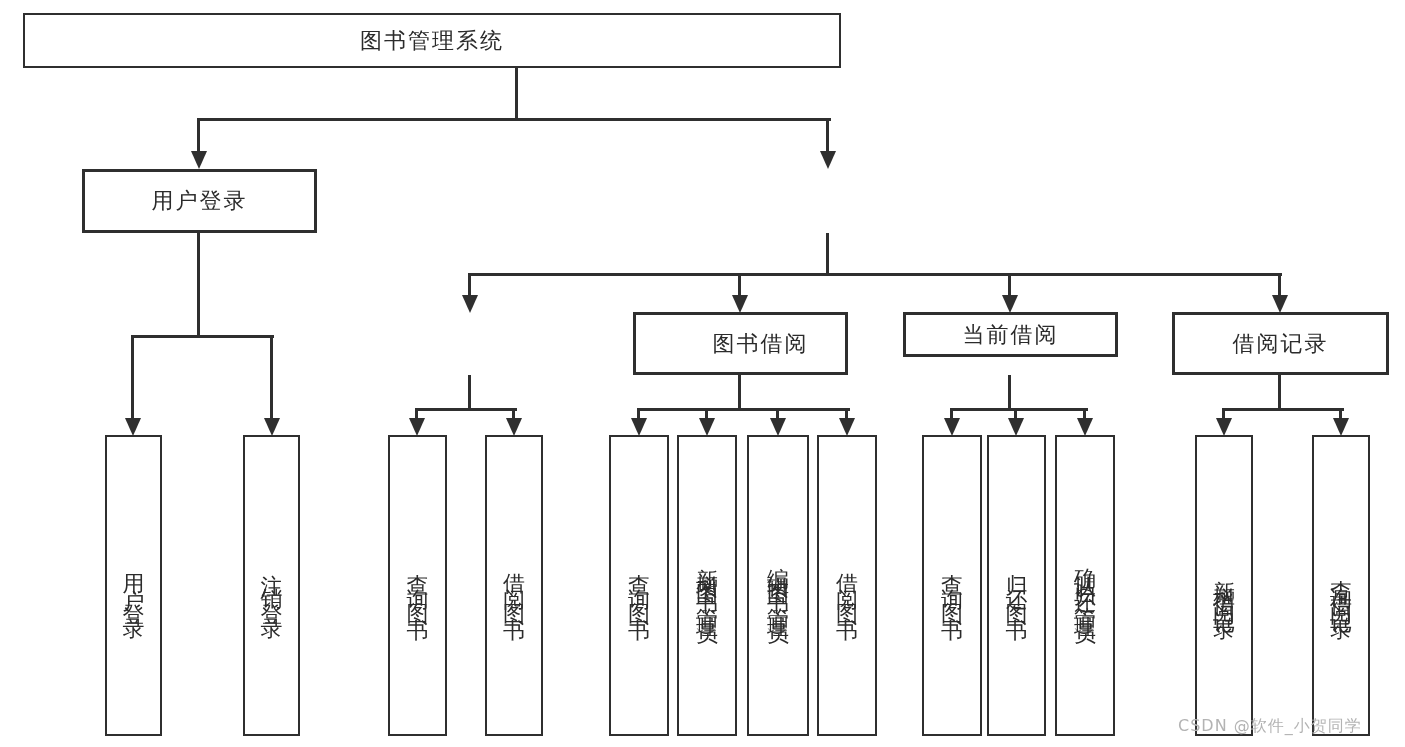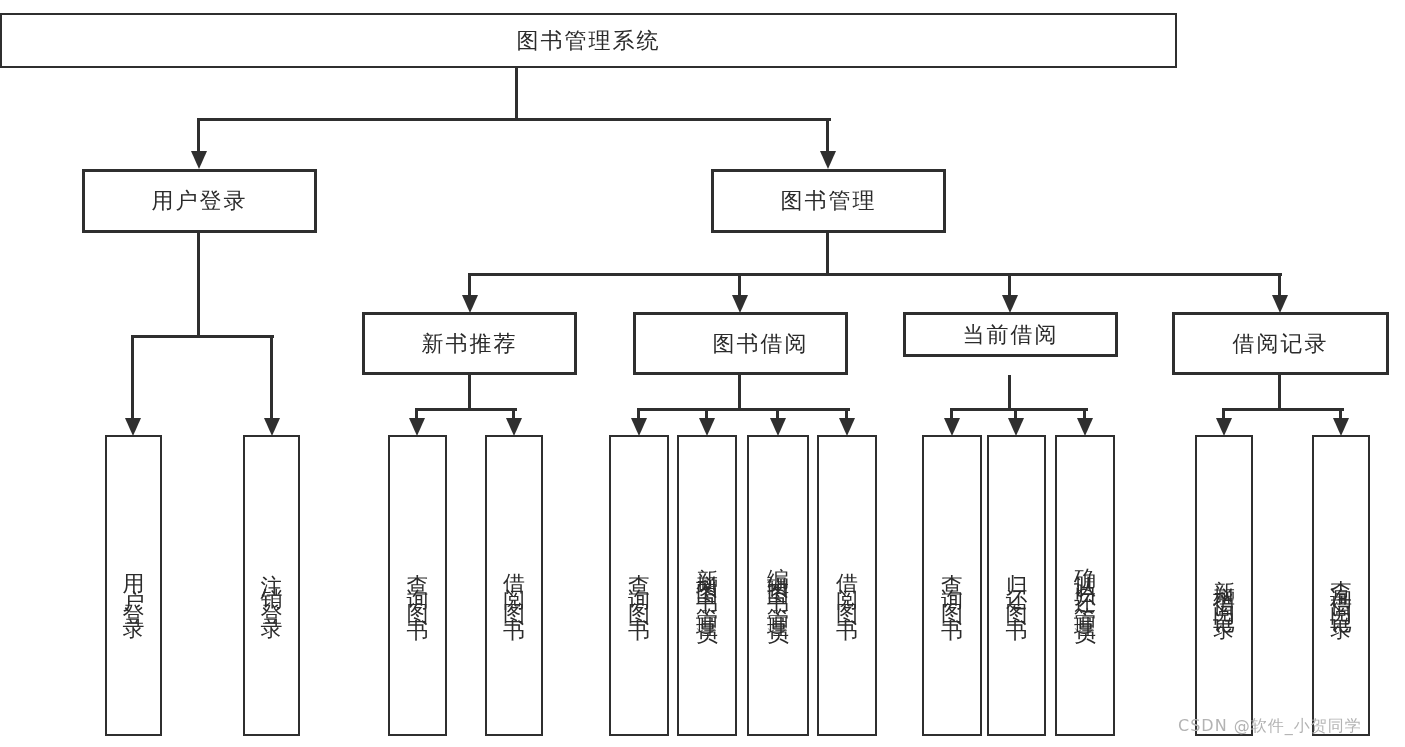--- a/index.html
+++ b/index.html
@@ -53,35 +53,29 @@
     letter-spacing:1px;
     white-space:nowrap;
     z-index:10;
   }
 </style>
 </head>
 <body>
 
 <div class="canvas">
 
-  <div class="box thin" style="left:0;top:13px;width:1177px;height:55px;font-family:Liberation Mono, monospace;">
+  <div class="box thin" style="left:23px;top:13px;width:818px;height:55px;font-family:Liberation Mono, monospace;">
     <span class="root-label">图书管理系统</span>
   </div>
 
   <div class="box" style="left:82px;top:169px;width:235px;height:64px;">
     <span class="hlabel">用户登录</span>
   </div>
 
-  <div class="box" style="left:711px;top:169px;width:235px;height:64px;">
-    <span class="hlabel">图书管理</span>
-  </div>
-
-  <div class="box" style="left:362px;top:312px;width:215px;height:63px;">
-    <span class="hlabel">新书推荐</span>
-  </div>
+
 
   <div class="box" style="left:633px;top:312px;width:215px;height:63px;padding-left:40px;">
     <span class="hlabel">图书借阅</span>
   </div>
 
   <div class="box" style="left:903px;top:312px;width:215px;height:45px;">
     <span class="hlabel">当前借阅</span>
   </div>
 
   <div class="box" style="left:1172px;top:312px;width:217px;height:63px;">

